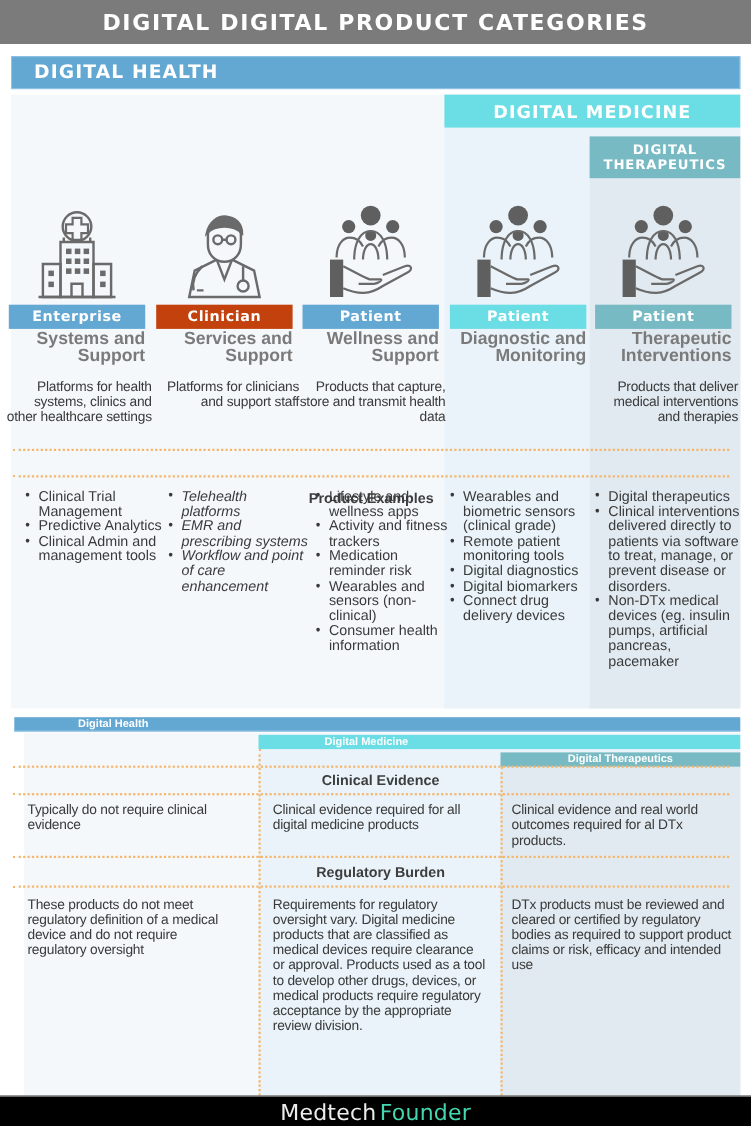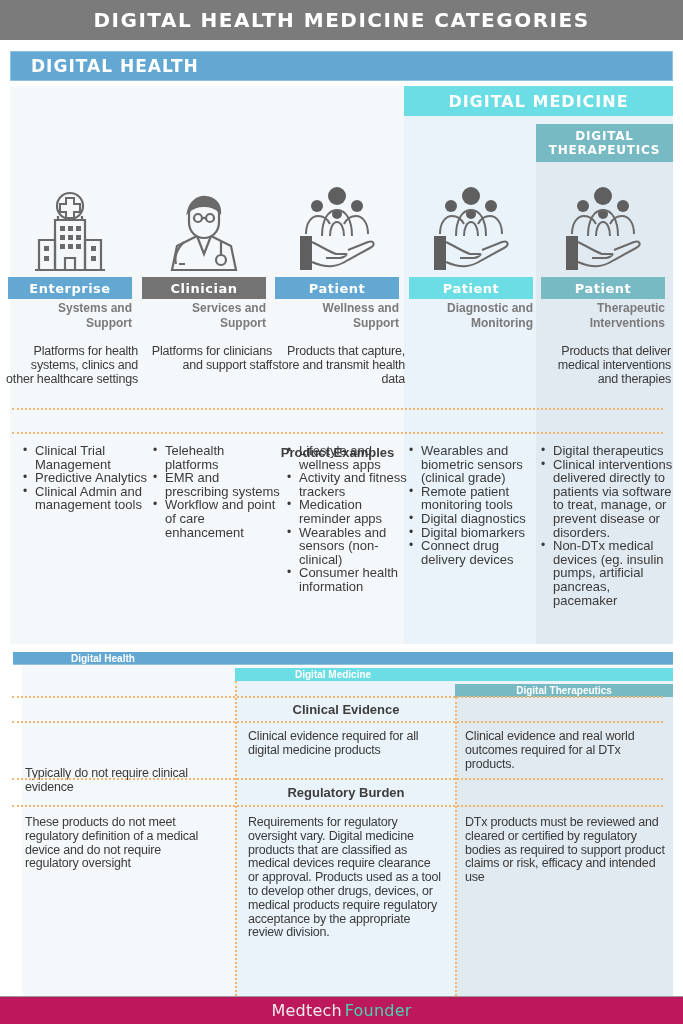--- a/index.html
+++ b/index.html
@@ -40,21 +40,21 @@
     display: flex; flex-direction: column; align-items: center; justify-content: center;
   }
 
   .col { position: absolute; top: 186px; width: 124px; text-align: right; }
   .col .icon { width: 90px; height: 88px; margin: 0 auto; display: block; }
   .col .tag {
     height: 22px; margin-top: 3px; color: #fff; font-family: "DejaVu Sans", sans-serif;
     font-weight: bold; font-size: 13px; letter-spacing: 0.5px;
     display: flex; align-items: center; justify-content: center;
   }
-  .col .sub { margin-top: 2px; font-weight: bold; color: #7a7a7a; font-size: 12px; line-height: 15px; }
+  .col .sub { margin-top: 2px; font-weight: bold; color: #7a7a7a; font-size: 16px; line-height: 15px; }
   .col .desc { position: absolute; top: 158px; left: -6px; width: 136px; font-size: 12.5px; line-height: 14px; color: #3a3a3a; letter-spacing: -0.2px; }
 
   .dotline { position: absolute; left: 12px; width: 651px; border-top: 2px dotted #f5b56a; height: 0; }
   .section-head { position: absolute; font-weight: bold; font-size: 13px; color: #3d3d3d; text-align: center; }
 
   .examples { position: absolute; top: 444px; font-size: 13px; line-height: 13.6px; color: #3a3a3a; }
   .examples ul { list-style: none; }
   .examples li { position: relative; padding-left: 13px; }
   .examples li::before { content: "•"; position: absolute; left: 1px; top: 0; font-size: 12px; }
 
@@ -66,31 +66,31 @@
   .bar { position: absolute; color: #fff; font-weight: bold; font-size: 10px; display: flex; align-items: center; }
   .bar-dh { left: 13px; top: 652px; width: 660px; height: 13px; background: #63a7d3; padding-left: 58px; border-bottom: 1px solid #8ec1e3; }
   .bar-dm { left: 235px; top: 668px; width: 438px; height: 13px; background: #6bdde4; padding-left: 60px; }
   .bar-dtx { left: 455px; top: 684px; width: 218px; height: 13px; background: #78bac4; justify-content: center; }
 
   .vdot { position: absolute; width: 0; border-left: 2px dotted #f5b56a; }
   .cell { position: absolute; font-size: 12.5px; line-height: 13.8px; color: #3a3a3a; letter-spacing: -0.2px; }
 
   .footer {
     position: absolute; left: 0; top: 996px; width: 683px; height: 28px;
-    background: #be185d; border-top: 1px solid #9a9a9a;
+    background: #000000; border-top: 1px solid #9a9a9a;
     display: flex; align-items: center; justify-content: center;
-    font-family: "DejaVu Sans", sans-serif; font-size: 16px; letter-spacing: 0.2px;
+    font-family: "DejaVu Sans", sans-serif; font-size: 20px; letter-spacing: 0.2px;
   }
   .footer .a { color: #ececec; }
   .footer .b { color: #45d6b0; margin-left: 3px; }
 </style>
 </head>
 <body>
 
-<div class="top-banner">DIGITAL HEALTH MEDICINE CATEGORIES</div>
+<div class="top-banner">DIGITAL DIGITAL PRODUCT CATEGORIES</div>
 
 <div class="dh-banner">DIGITAL HEALTH</div>
 
 <div class="bg-dh"></div>
 <div class="bg-dm"></div>
 <div class="bg-dtx"></div>
 
 <div class="dm-banner">DIGITAL MEDICINE</div>
 <div class="dtx-banner">
   <span>DIGITAL</span>
@@ -136,21 +136,21 @@
     <path d="M29 26c2-10 10-16 18-15s14 6 14 15c-4-4-10-6-16-6s-12 2-16 6z" fill="#6a6a6a"></path>
     <circle cx="39" cy="32" r="4"></circle>
       <circle cx="51" cy="32" r="4"></circle>
       <path d="M43 32h4"></path>
     <path d="M38 50l-20 10-5 24h64l-5-24-20-10"></path>
     <path d="M38 50l7 18 7-18"></path>
     <path d="M25 56c-6 6-10 14-8 22M20 78h6"></path>
     <path d="M62 56v14"></path>
       <circle cx="62" cy="74" r="5"></circle>
   </svg>
-  <div class="tag" style="background:#737373;">Clinician</div>
+  <div class="tag" style="background:#c2410c;">Clinician</div>
   <div class="sub">
     <div>Services and</div>
     <div>Support</div>
   </div>
   <div class="desc">Platforms for clinicians and support staff</div>
 </div>
 
 <div class="col" style="left:275px;">
   <svg class="icon" viewBox="0 0 90 88" fill="none" stroke="#6a6a6a" stroke-width="2">
     <circle cx="45" cy="10" r="9" fill="#5f5f5f" stroke="none"></circle>
@@ -217,32 +217,32 @@
 <div class="section-head" style="left:12px; width:651px; top:413px;margin-top:32px;">Product Examples</div>
 <div class="dotline" style="top:432px;"></div>
 
 <div class="examples" style="left:22px; width:125px;">
   <ul>
     <li>Clinical Trial Management</li>
     <li>Predictive Analytics</li>
     <li>Clinical Admin and management tools</li>
   </ul>
 </div>
-<div class="examples" style="left:152px; width:128px;">
+<div class="examples" style="left:152px; width:128px;font-style:italic;">
   <ul>
     <li>Telehealth platforms</li>
     <li>EMR and prescribing systems</li>
     <li>Workflow and point of care enhancement</li>
   </ul>
 </div>
 <div class="examples" style="left:286px; width:122px;">
   <ul>
     <li>Lifestyle and wellness apps</li>
     <li>Activity and fitness trackers</li>
-    <li>Medication reminder apps</li>
+    <li>Medication reminder risk</li>
     <li>Wearables and sensors (non-clinical)</li>
     <li>Consumer health information</li>
   </ul>
 </div>
 <div class="examples" style="left:408px; width:126px;">
   <ul>
     <li>Wearables and biometric sensors (clinical grade)</li>
     <li>Remote patient monitoring tools</li>
     <li>Digital diagnostics</li>
     <li>Digital biomarkers</li>
@@ -265,21 +265,21 @@
 <div class="bar bar-dm">Digital Medicine</div>
 <div class="bar bar-dtx">Digital Therapeutics</div>
 
 <div class="vdot" style="left:235px; top:681px; height:315px;"></div>
 <div class="vdot" style="left:455px; top:697px; height:299px;"></div>
 
 <div class="dotline" style="top:696px;"></div>
 <div class="section-head" style="left:237px; width:218px; top:702px;">Clinical Evidence</div>
 <div class="dotline" style="top:721px;"></div>
 
-<div class="cell" style="left:25px; top:730px; width:200px;margin-top:37px;">Typically do not require clinical evidence</div>
+<div class="cell" style="left:25px; top:730px; width:200px;">Typically do not require clinical evidence</div>
 <div class="cell" style="left:248px; top:730px; width:200px;">Clinical evidence required for all digital medicine products</div>
 <div class="cell" style="left:465px; top:730px; width:200px;">Clinical evidence and real world outcomes required for al DTx products.</div>
 
 <div class="dotline" style="top:778px;"></div>
 <div class="section-head" style="left:237px; width:218px; top:785px;">Regulatory Burden</div>
 <div class="dotline" style="top:805px;"></div>
 
 <div class="cell" style="left:25px; top:816px; width:180px;">These products do not meet regulatory definition of a medical device and do not require regulatory oversight</div>
 <div class="cell" style="left:248px; top:816px; width:196px;">Requirements for regulatory oversight vary. Digital medicine products that are classified as medical devices require clearance or approval. Products used as a tool to develop other drugs, devices, or medical products require regulatory acceptance by the appropriate review division.</div>
 <div class="cell" style="left:465px; top:816px; width:202px;">DTx products must be reviewed and cleared or certified by regulatory bodies as required to support product claims or risk, efficacy and intended use</div>

